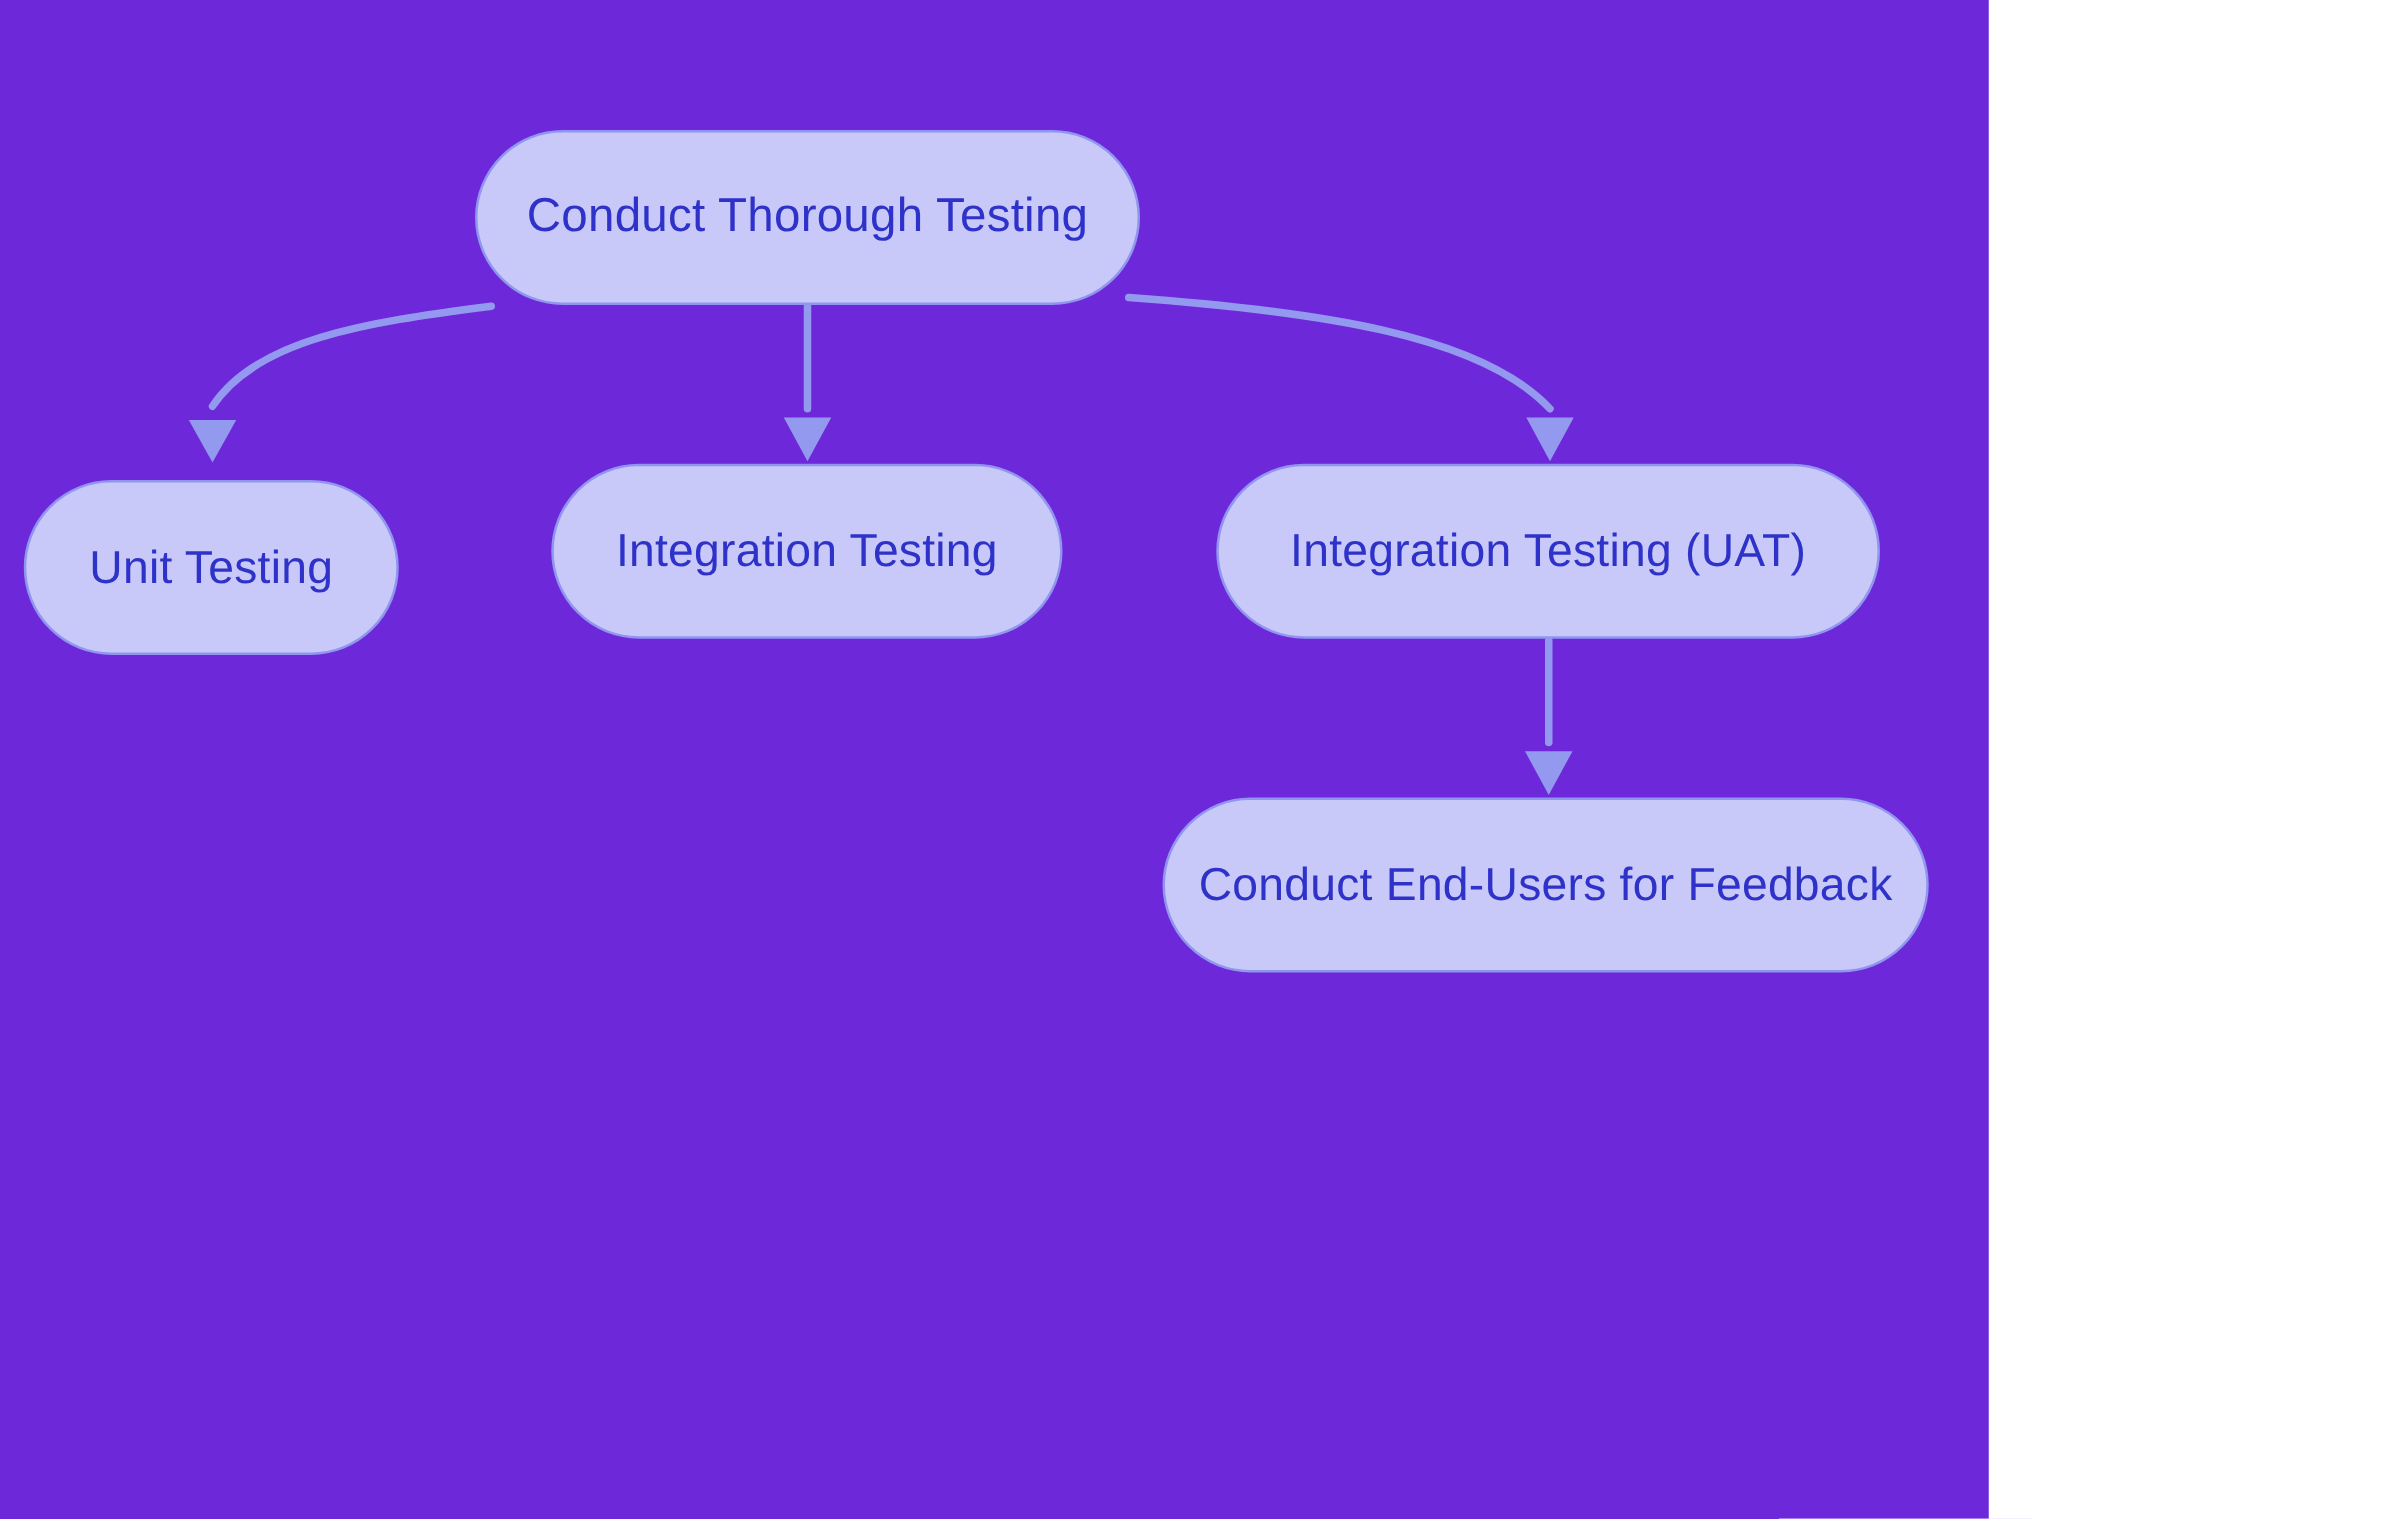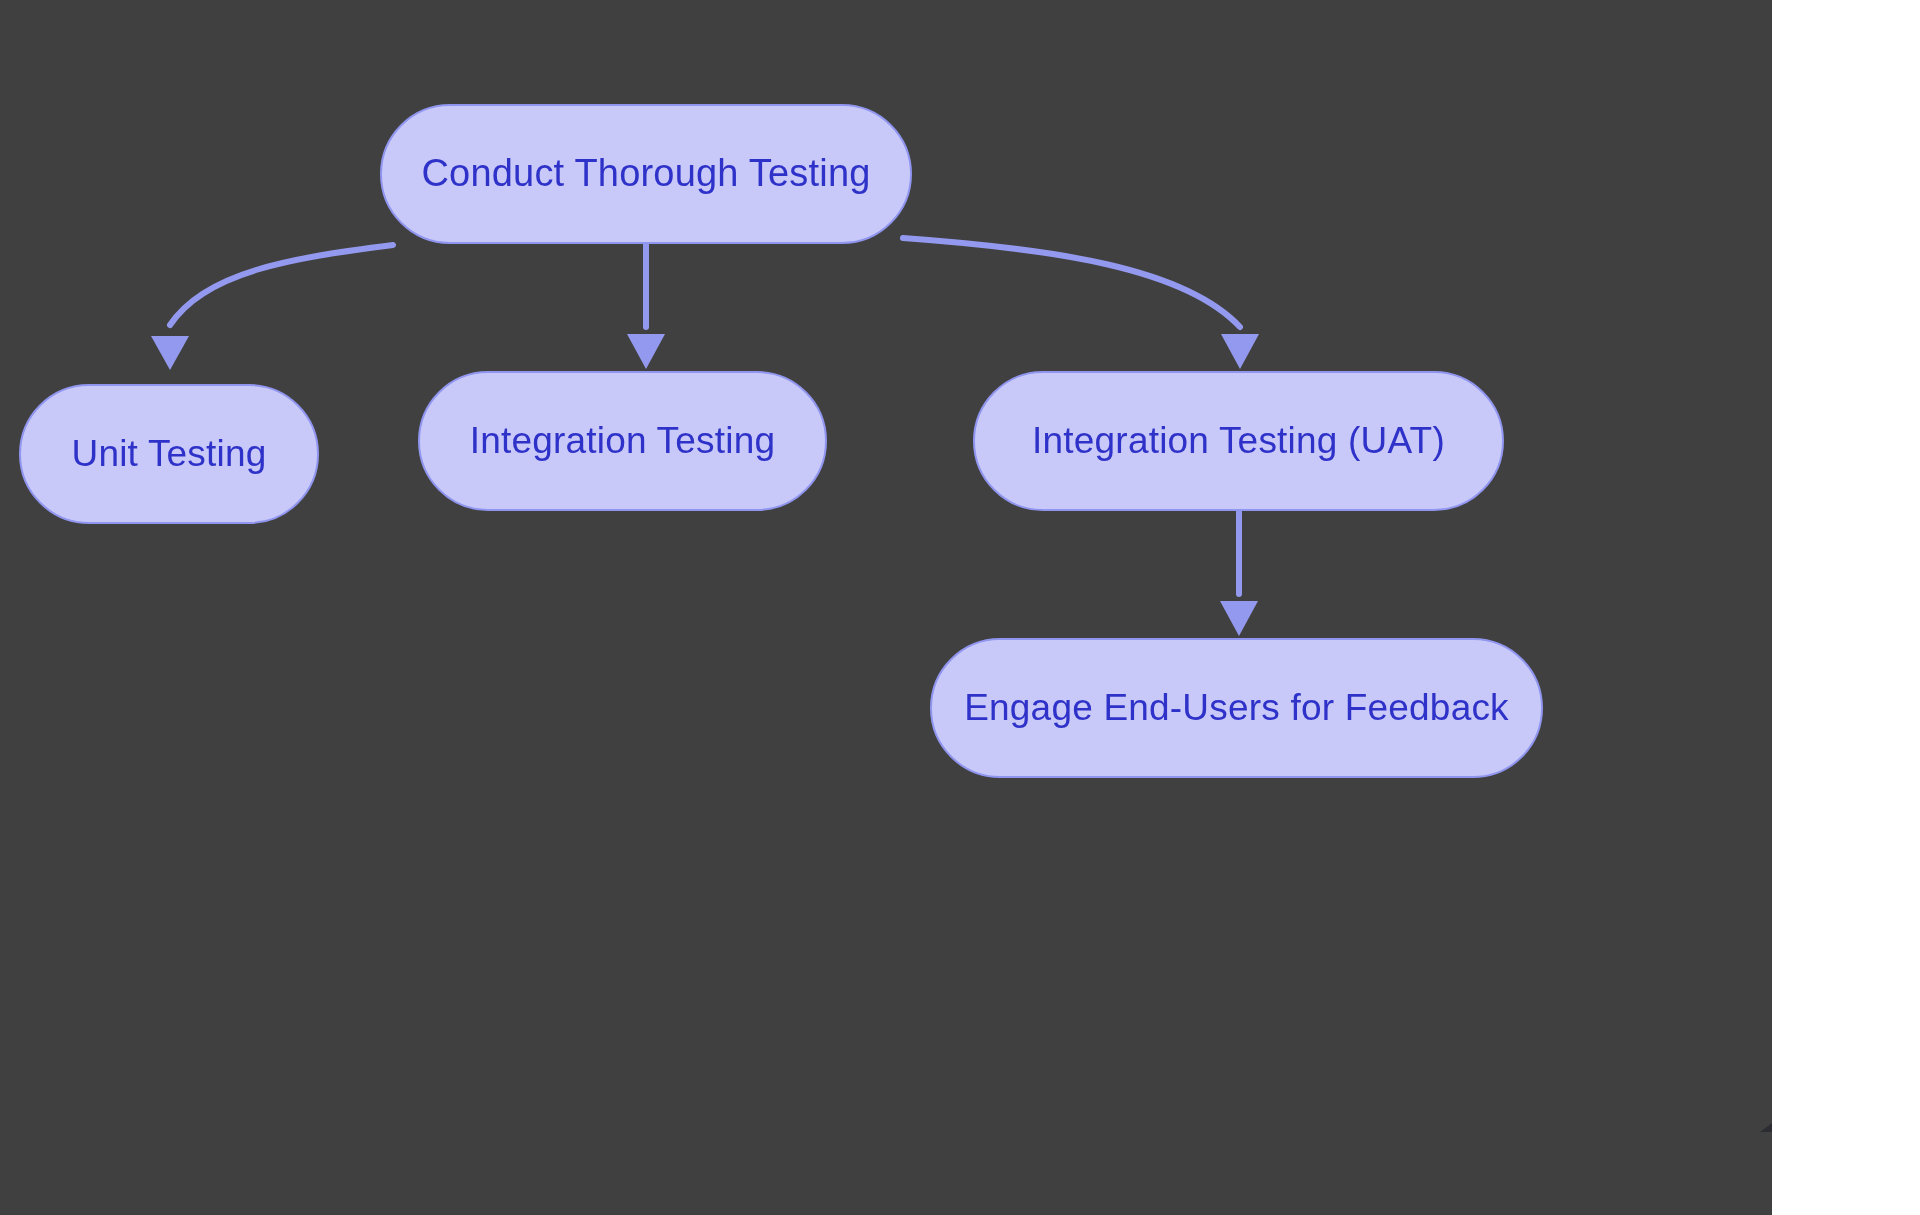--- a/index.html
+++ b/index.html
@@ -6,23 +6,23 @@
   html, body {
     margin: 0;
     padding: 0;
     background: #ffffff;
   }
   body {
     font-family: "Liberation Sans", sans-serif;
   }
   #stage {
     position: relative;
-    width: 1772px;
+    width: 1591px;
     height: 1215px;
-    background: #404040;
+    background: #6d28d9;
     overflow: hidden;
   }
   #edges {
     position: absolute;
     left: 0;
     top: 0;
     width: 1920px;
     height: 1215px;
   }
   .node {
@@ -38,21 +38,21 @@
     color: #2f32c8;
     letter-spacing: 0.2px;
     z-index: 2;
   }
   .node-label {
     white-space: nowrap;
     line-height: 1.1;
   }
   #node-root      { left: 380px;  top: 104px; width: 532px; height: 140px; font-size: 38px; }
   #node-unit      { left: 19px;   top: 384px; width: 300px; height: 140px; font-size: 37px; }
-  #node-integration { left: 418px; top: 371px; width: 409px; height: 140px; font-size: 37px; }
+  #node-integration { left: 441px; top: 371px; width: 409px; height: 140px; font-size: 37px; }
   #node-acceptance  { left: 973px; top: 371px; width: 531px; height: 140px; font-size: 37px; }
   #node-feedback    { left: 930px; top: 638px; width: 613px; height: 140px; font-size: 37px; }
 
   #logo {
     position: absolute;
     left: 1750px;
     top: 1112px;
     width: 120px;
     height: 72px;
     z-index: 3;
@@ -96,21 +96,21 @@
 
   <div class="node" id="node-integration">
     <span class="node-label">Integration Testing</span>
   </div>
 
   <div class="node" id="node-acceptance">
     <span class="node-label">Integration Testing (UAT)</span>
   </div>
 
   <div class="node" id="node-feedback">
-    <span class="node-label">Engage End-Users for Feedback</span>
+    <span class="node-label">Conduct End-Users for Feedback</span>
   </div>
 
   <svg id="logo" viewBox="0 0 120 72" xmlns="http://www.w3.org/2000/svg">
     <g>
       <path d="M 10,20 L 26,8 L 34,8 L 34,64 L 22,64 L 22,20 Z" fill="#2b2d33"></path>
     </g>
     <g>
       <circle cx="76" cy="36" r="28" fill="#2b2d33"></circle>
       <path d="M 76,36 L 96,16 A 28,28 0 0 0 56,16 Z" fill="#2b2d33"></path>
       <path d="M 76,36 L 96,56 A 28,28 0 0 0 96,16 Z" fill="#2b2d33"></path>

